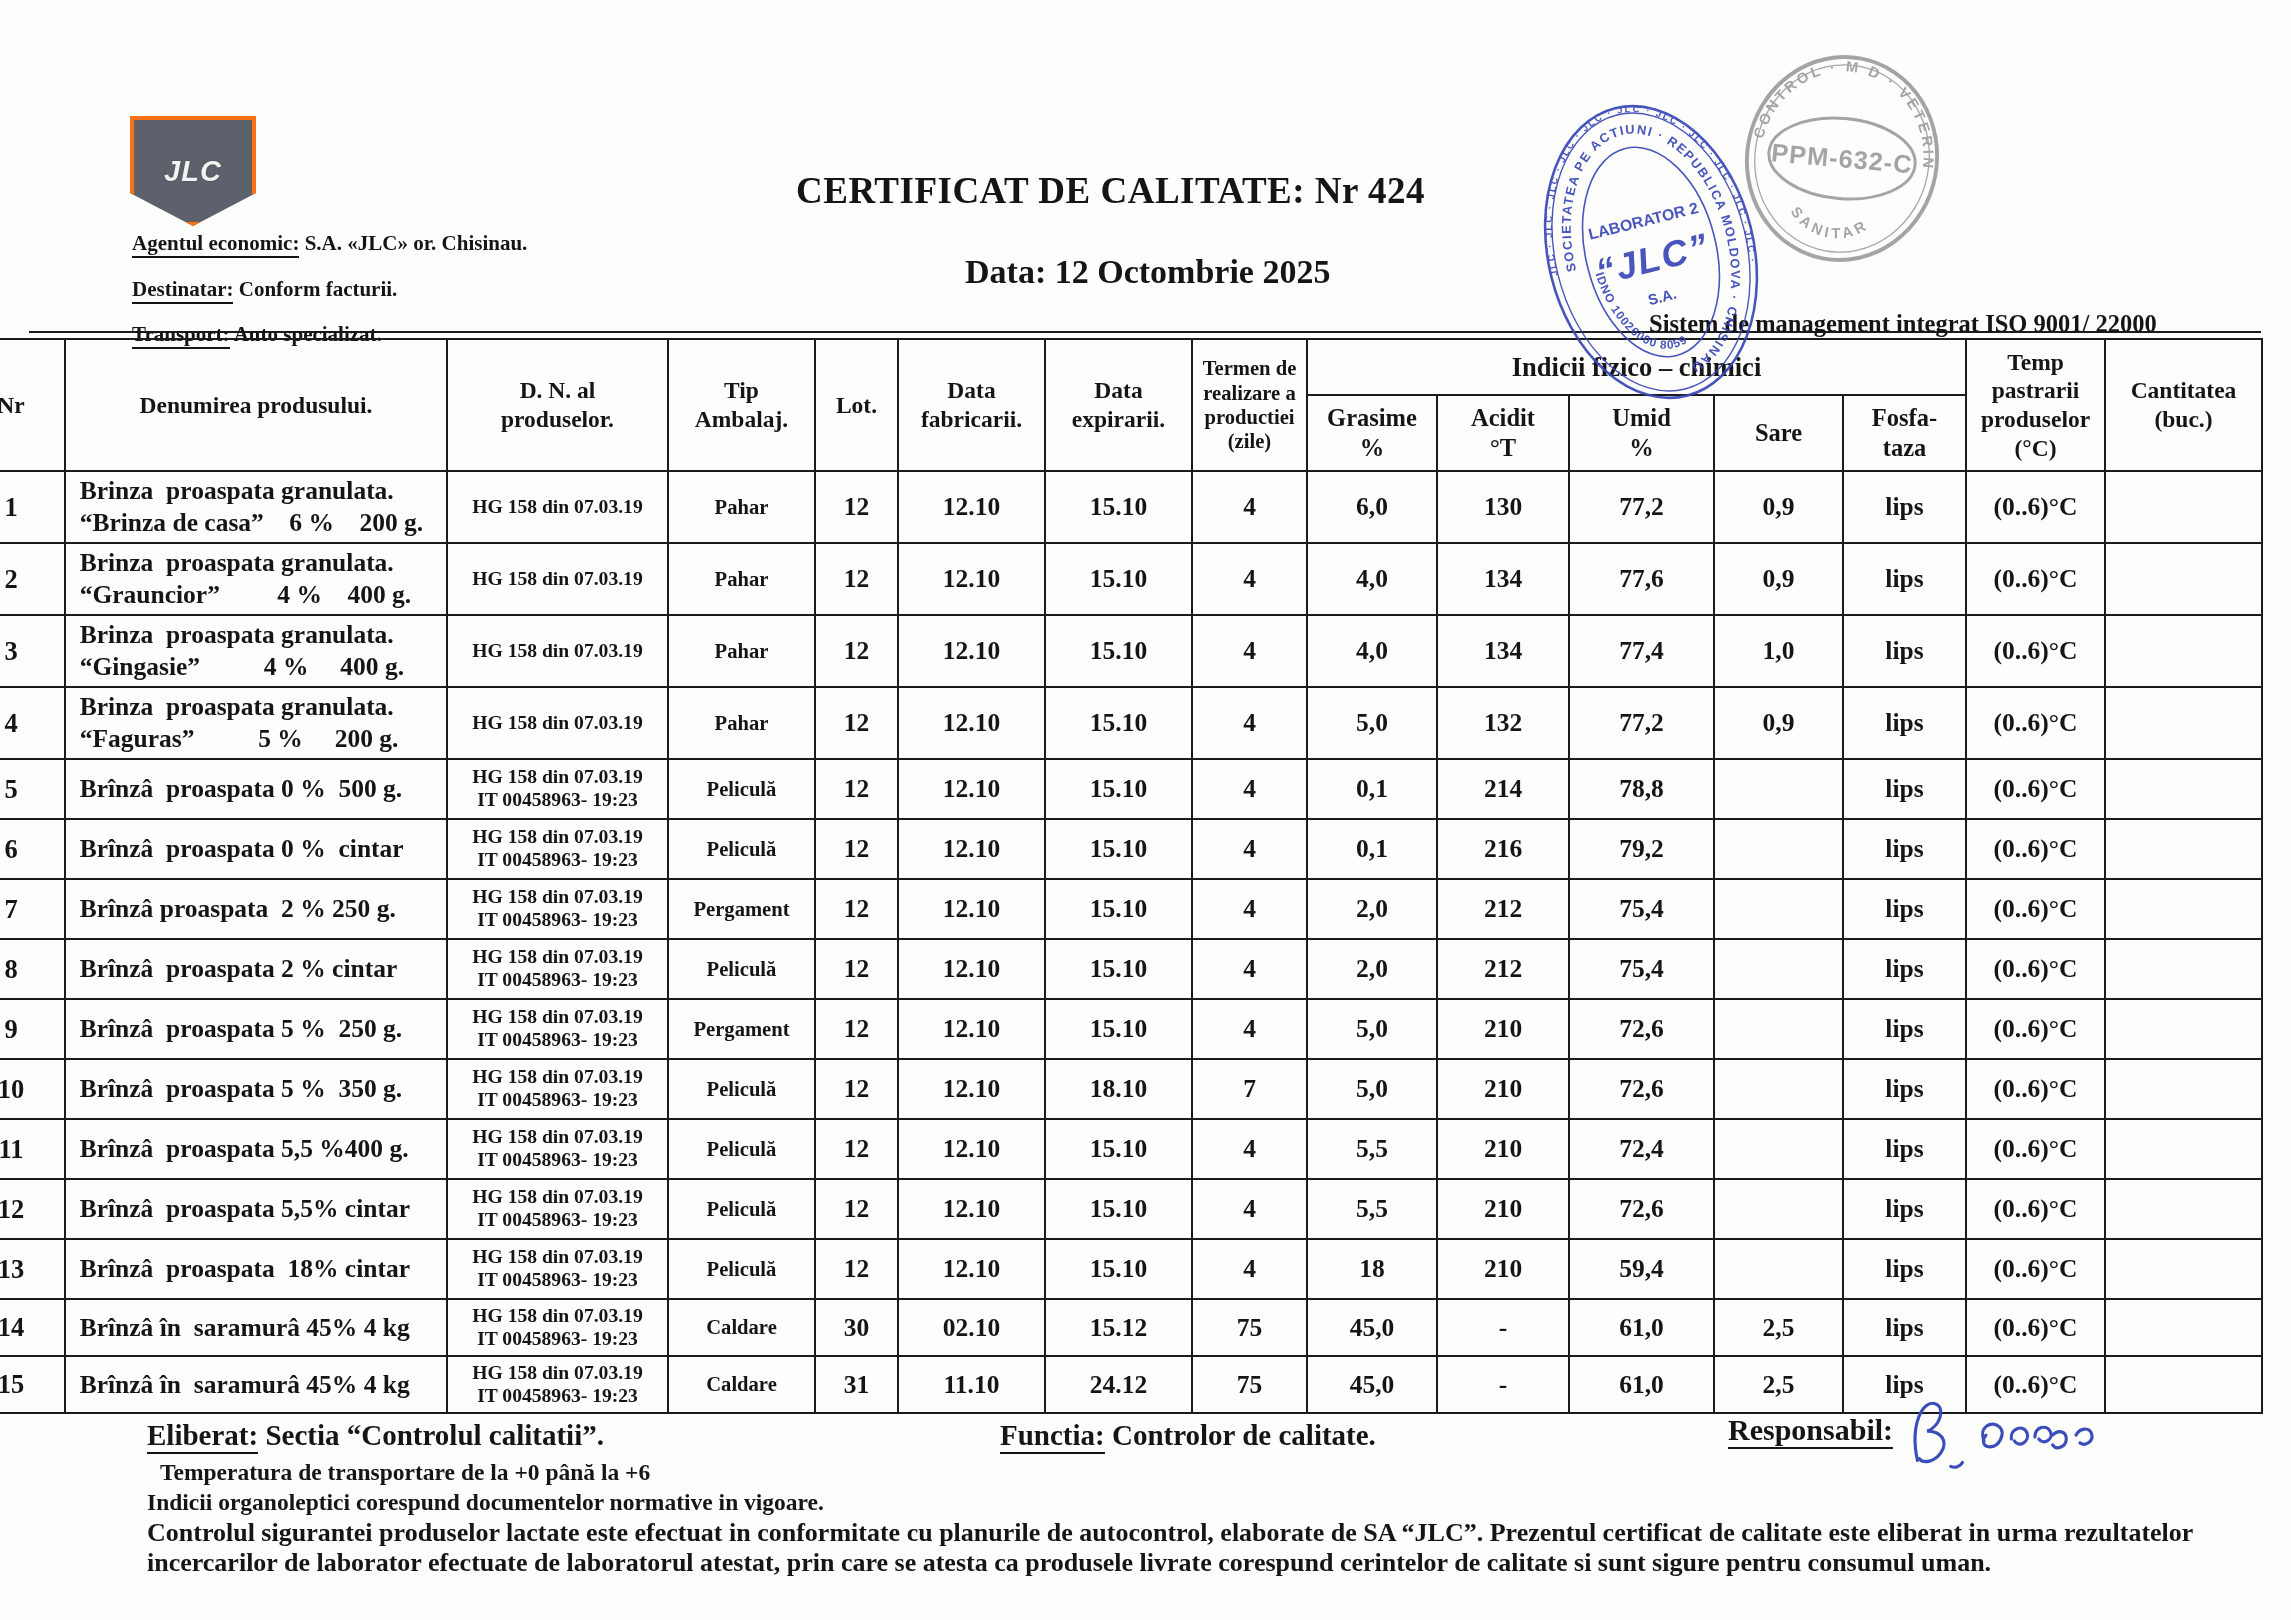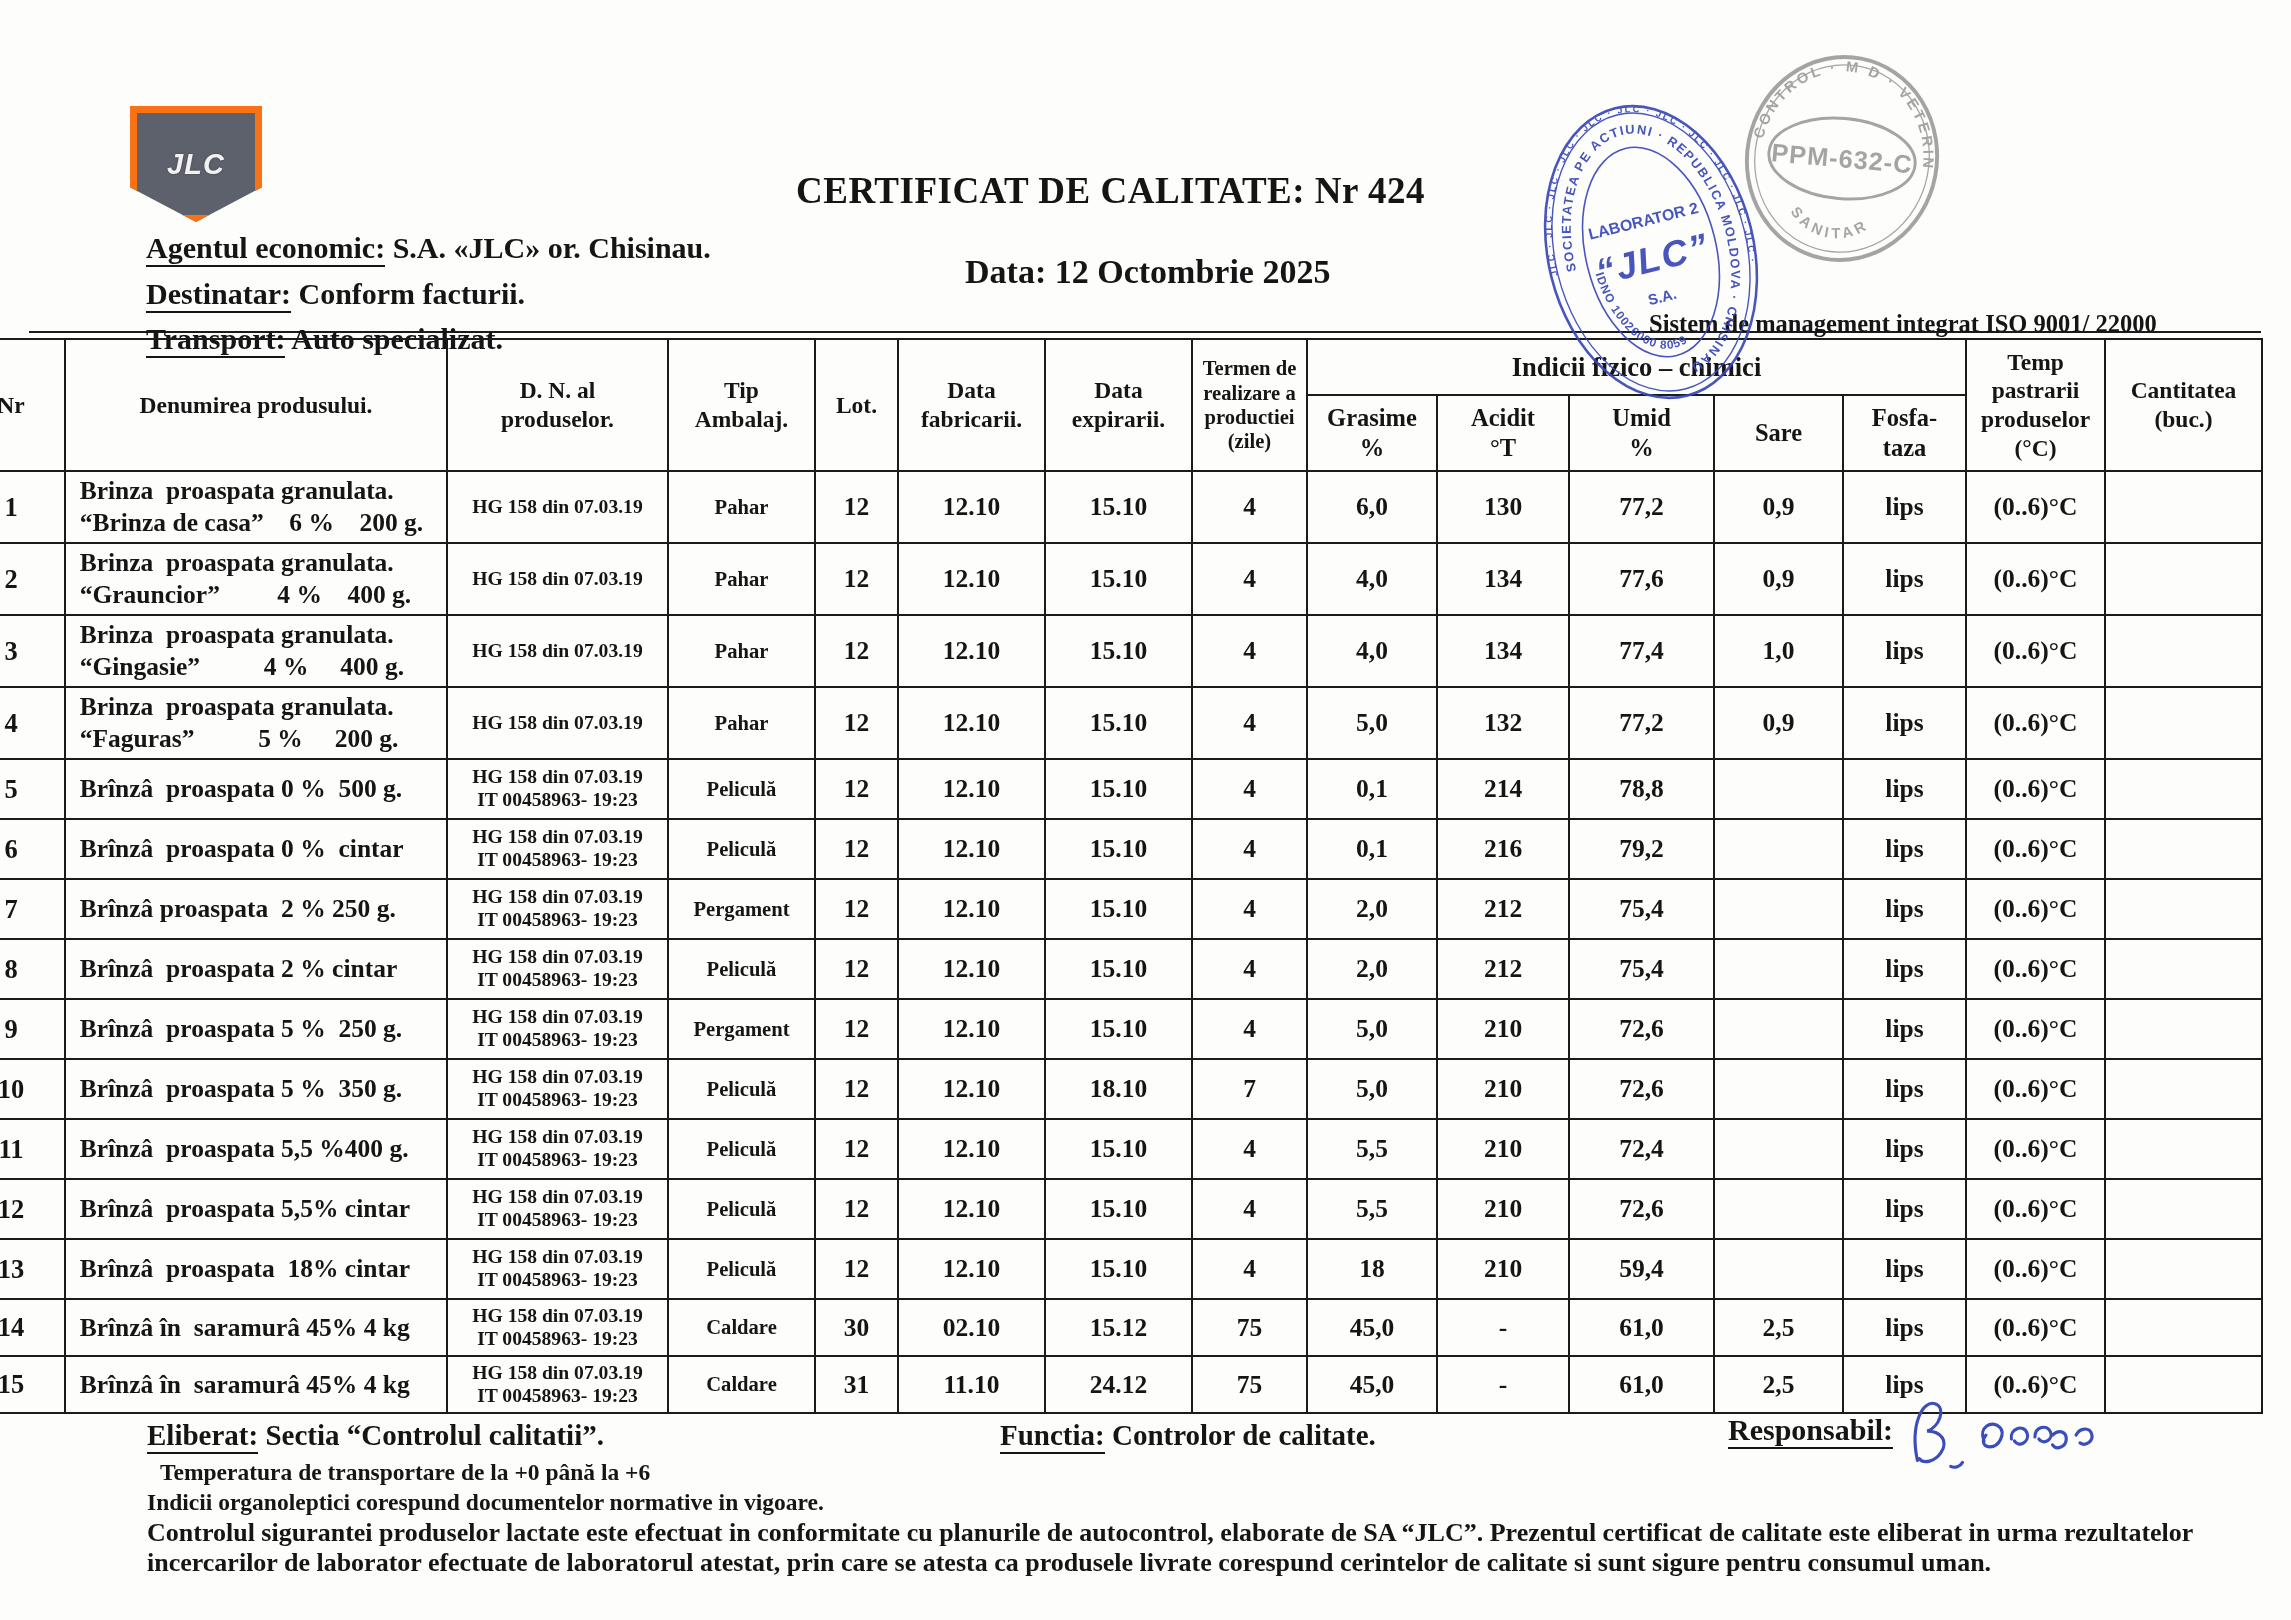--- a/index.html
+++ b/index.html
@@ -6,32 +6,32 @@
   .page{
     position:relative;
     width:2292px;height:1620px;
     background:#fdfdfb;
     font-family:"Liberation Serif","DejaVu Serif",serif;
     font-weight:bold;color:#151515;
     overflow:hidden;
   }
   
   .logo{
-    position:absolute;left:130px;top:106px;width:118px;height:102px;
+    position:absolute;left:130px;top:116px;width:118px;height:102px;
     background:#5c616b;
     clip-path:polygon(0 0,100% 0,100% 70%,50% 100%,0 70%);
     display:flex;align-items:center;justify-content:center;
-    border:7px solid #f97316;
+    border:4px solid #f97316;
   }
   .logo span{
     color:#f2f2f2;font-style:italic;font-size:29px;letter-spacing:1px;
     font-family:"Liberation Sans",sans-serif;font-weight:bold;
     text-shadow:0 0 2px #3b3f47;
   }
-  .info-line{position:absolute;left:146px;font-size:30px;white-space:nowrap;text-align:right;}
+  .info-line{position:absolute;left:132px;font-size:21px;white-space:nowrap;text-align:right;}
   .info-agent{top:231px;}
   .info-dest{top:277px;}
   .info-trans{top:322px;}
   .ulbl{border-bottom:2.9px solid #151515;padding-bottom:1px;}
   .doc-title{position:absolute;left:796px;top:169px;font-size:37px;letter-spacing:0.5px;white-space:nowrap;}
   .doc-date{position:absolute;left:965px;top:253px;font-size:34px;white-space:nowrap;}
   .iso-note{position:absolute;left:1649px;top:310px;font-size:24.5px;white-space:nowrap;z-index:3;}
   
   .tbl-wrap{position:absolute;left:-44px;top:338px;z-index:1;}
   table{border-collapse:collapse;table-layout:fixed;background:transparent;}

